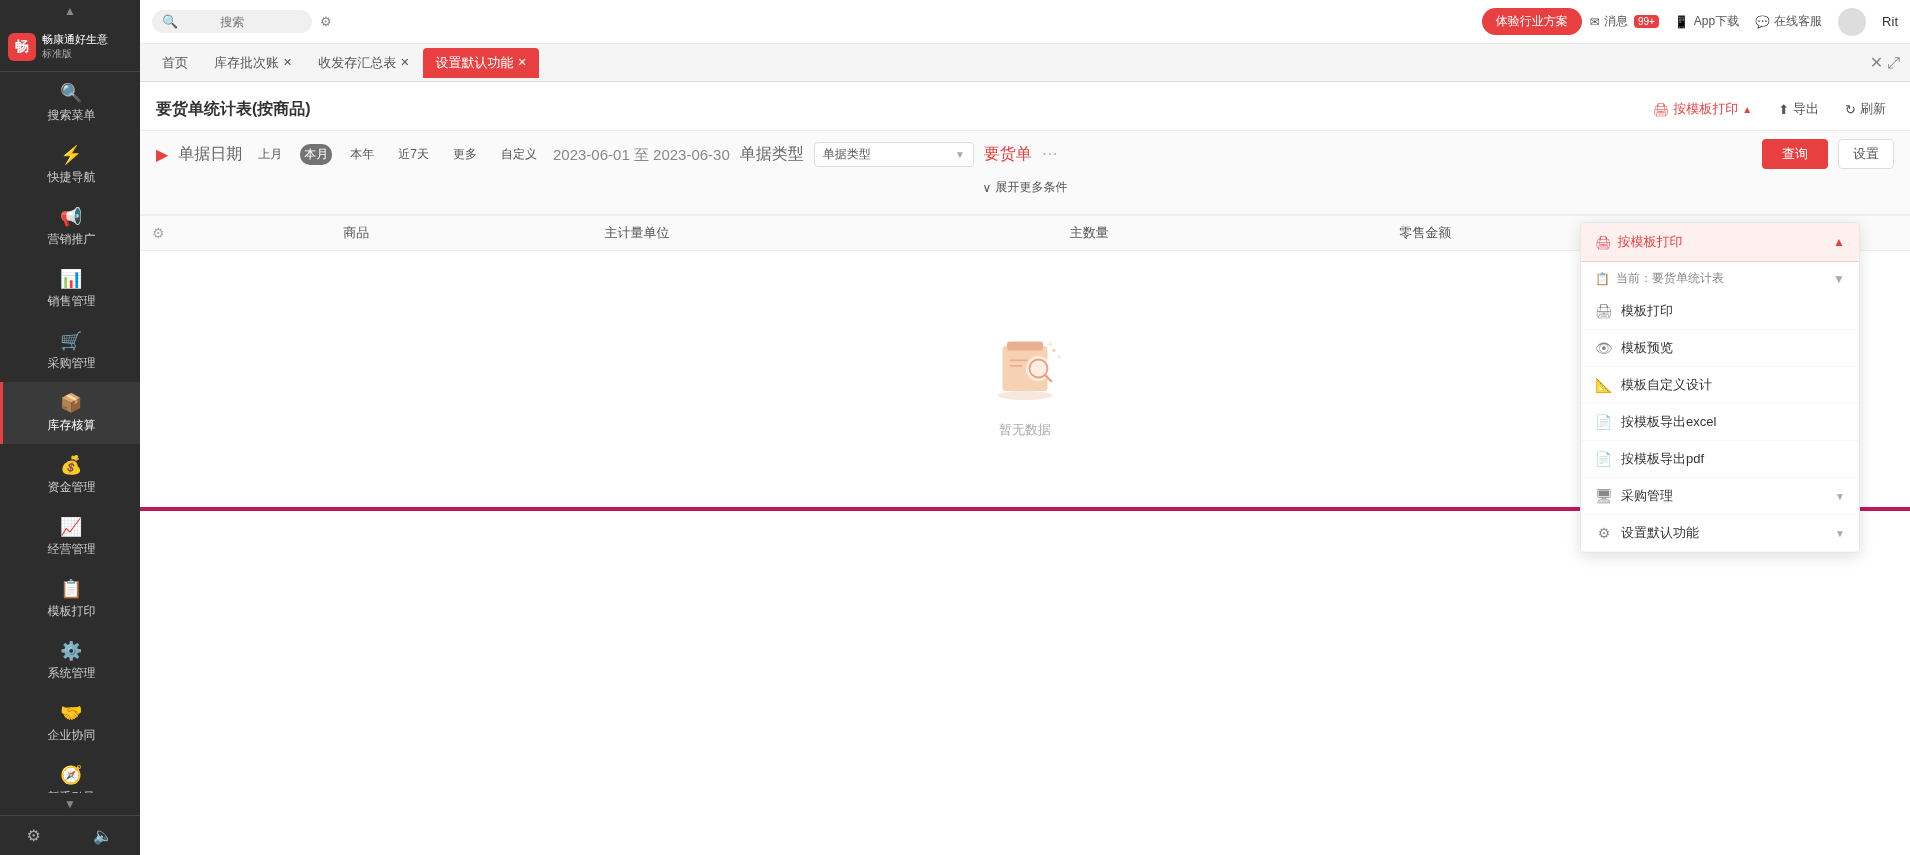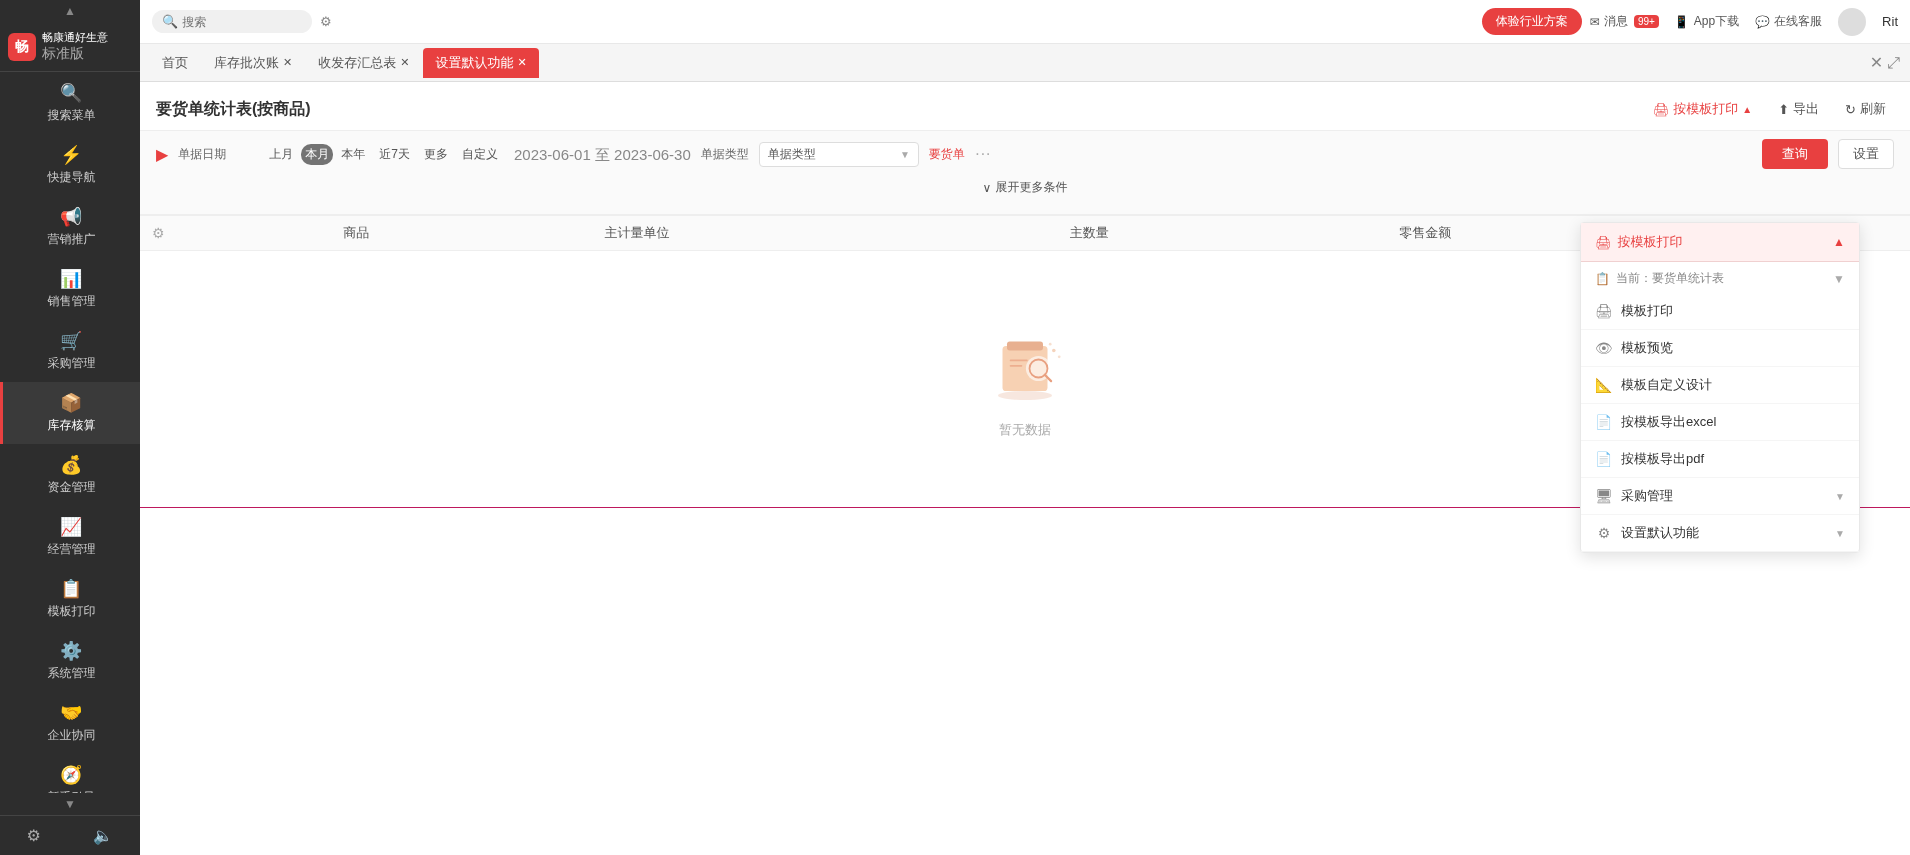--- a/index.html
+++ b/index.html
@@ -31,21 +31,21 @@
       display: flex;
       align-items: center;
       justify-content: center;
       color: white;
       font-size: 14px;
       font-weight: bold;
       margin-right: 6px;
       flex-shrink: 0;
     }
     .sidebar-logo-text { font-size: 11px; color: #fff; line-height: 1.3; }
-    .sidebar-logo-sub { font-size: 14px; color: #aaa; }
+    .sidebar-logo-sub { font-size: 10px; color: #aaa; }
     .sidebar-nav { flex: 1; overflow-y: auto; }
     .sidebar-nav::-webkit-scrollbar { width: 4px; }
     .sidebar-nav::-webkit-scrollbar-thumb { background: #555; }
     .sidebar-item {
       display: flex;
       flex-direction: column;
       align-items: center;
       padding: 10px 4px;
       cursor: pointer;
       color: #ccc;
@@ -97,20 +97,21 @@
       width: 160px;
       gap: 4px;
     }
     .topbar-search input {
       border: none;
       background: transparent;
       outline: none;
       font-size: 12px;
       width: 100px;
       color: #999;
+      margin-left: 38px;
     }
     .topbar-spacer { flex: 1; }
     .topbar-trial-btn {
       background: #e84040;
       color: #fff;
       border: none;
       border-radius: 14px;
       padding: 5px 14px;
       font-size: 12px;
       cursor: pointer;
@@ -261,22 +262,22 @@
       font-size: 12px;
       cursor: pointer;
       border: none;
       background: none;
       display: flex;
       align-items: center;
       gap: 4px;
       margin: auto;
       padding: 4px 16px;
     }
-    .filter-label { color: #666; font-size: 12px; white-space: nowrap; }
-    .filter-date-btns { display: flex; gap: 2px; align-items: center; margin-left: 27px; }
+    .filter-label { color: #666; font-size: 16px; white-space: nowrap; }
+    .filter-date-btns { display: flex; gap: 12px; align-items: center; }
     .date-btn {
       padding: 2px 6px;
       font-size: 12px;
       border: none;
       background: none;
       cursor: pointer;
       color: #555;
       border-radius: 2px;
     }
     .date-btn.active {
@@ -316,21 +317,21 @@
       border-bottom: 1px solid #eee;
       border-top: 1px solid #eee;
       padding: 8px 12px;
       font-size: 13px;
       color: #555;
       font-weight: normal;
       text-align: left;
     }
     .data-table td {
       padding: 8px 0;
-      border-bottom: 1px solid #be185d;
+      border-bottom: 4px solid #be185d;
       font-size: 13px;
       color: #333;
     }
     .table-settings-icon { color: #aaa; font-size: 14px; cursor: pointer; }
 
     
     .empty-state {
       display: flex;
       flex-direction: column;
       align-items: center;

